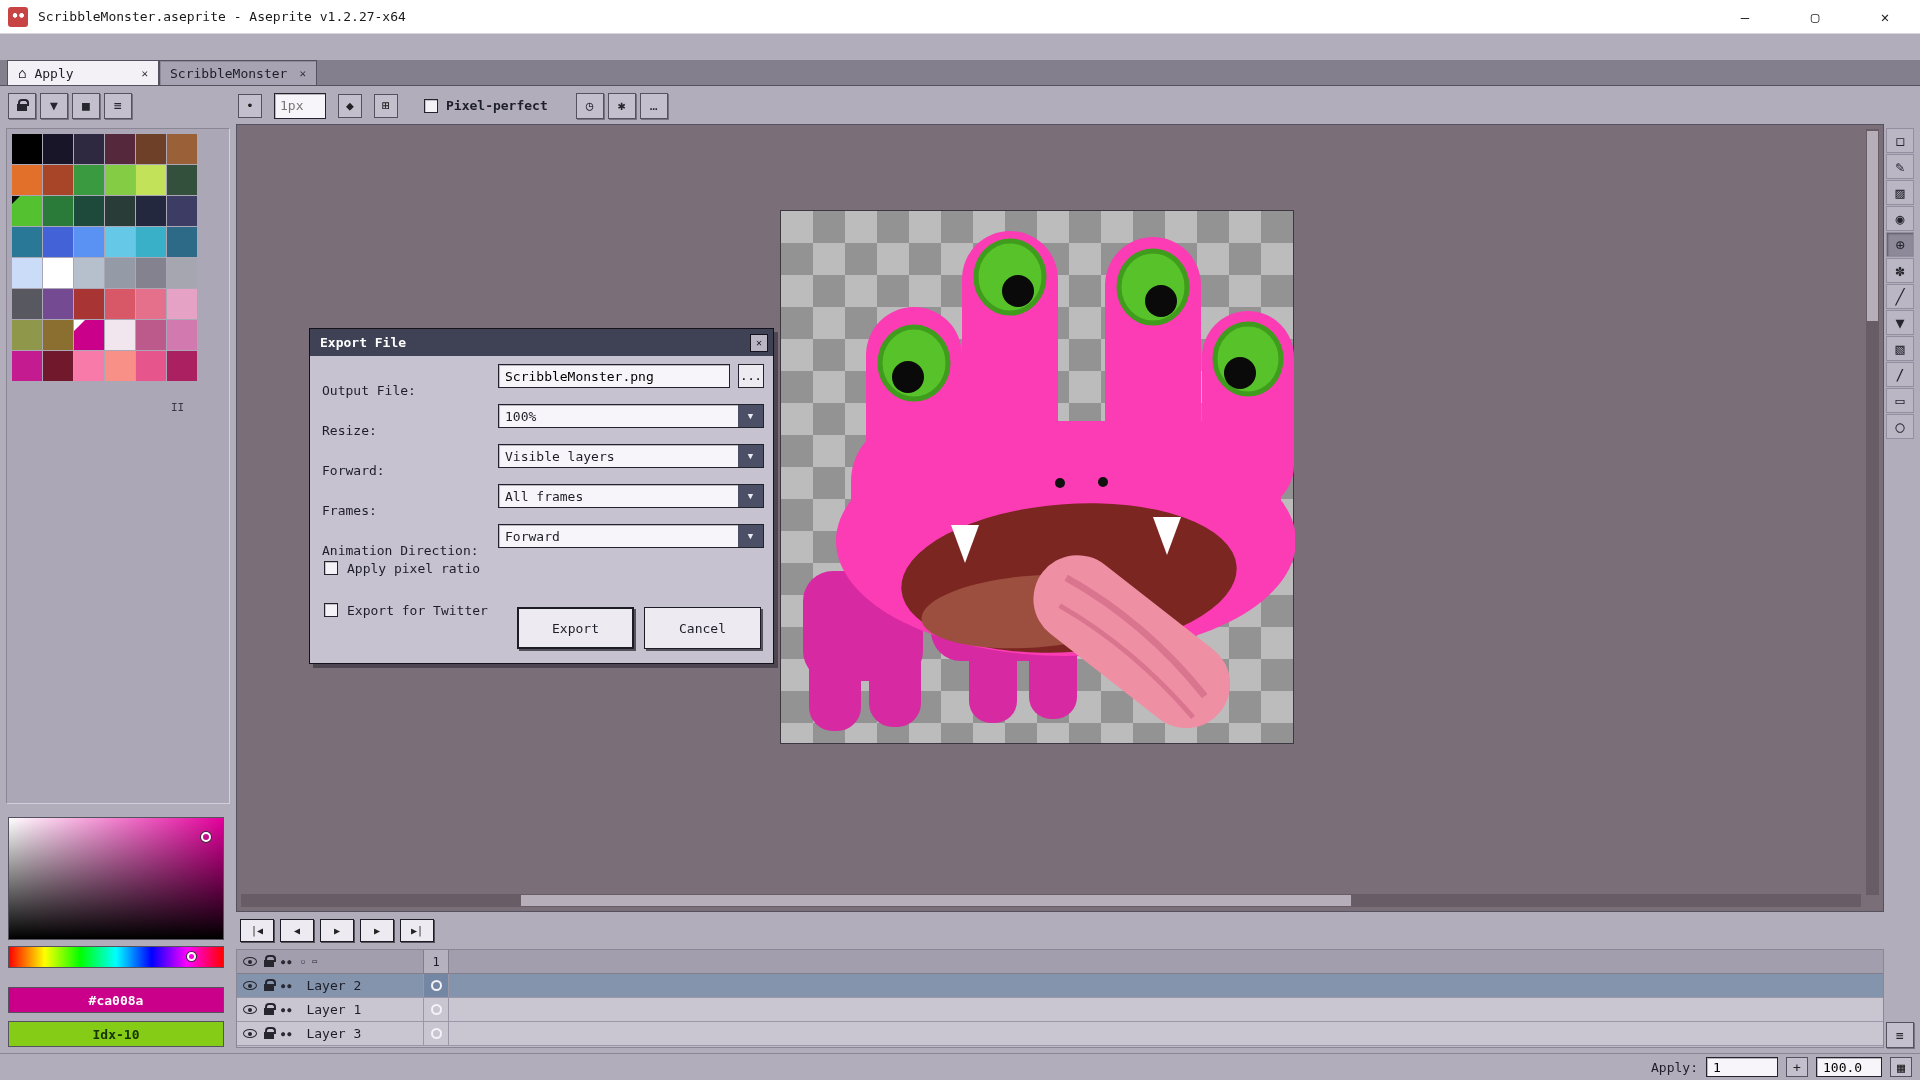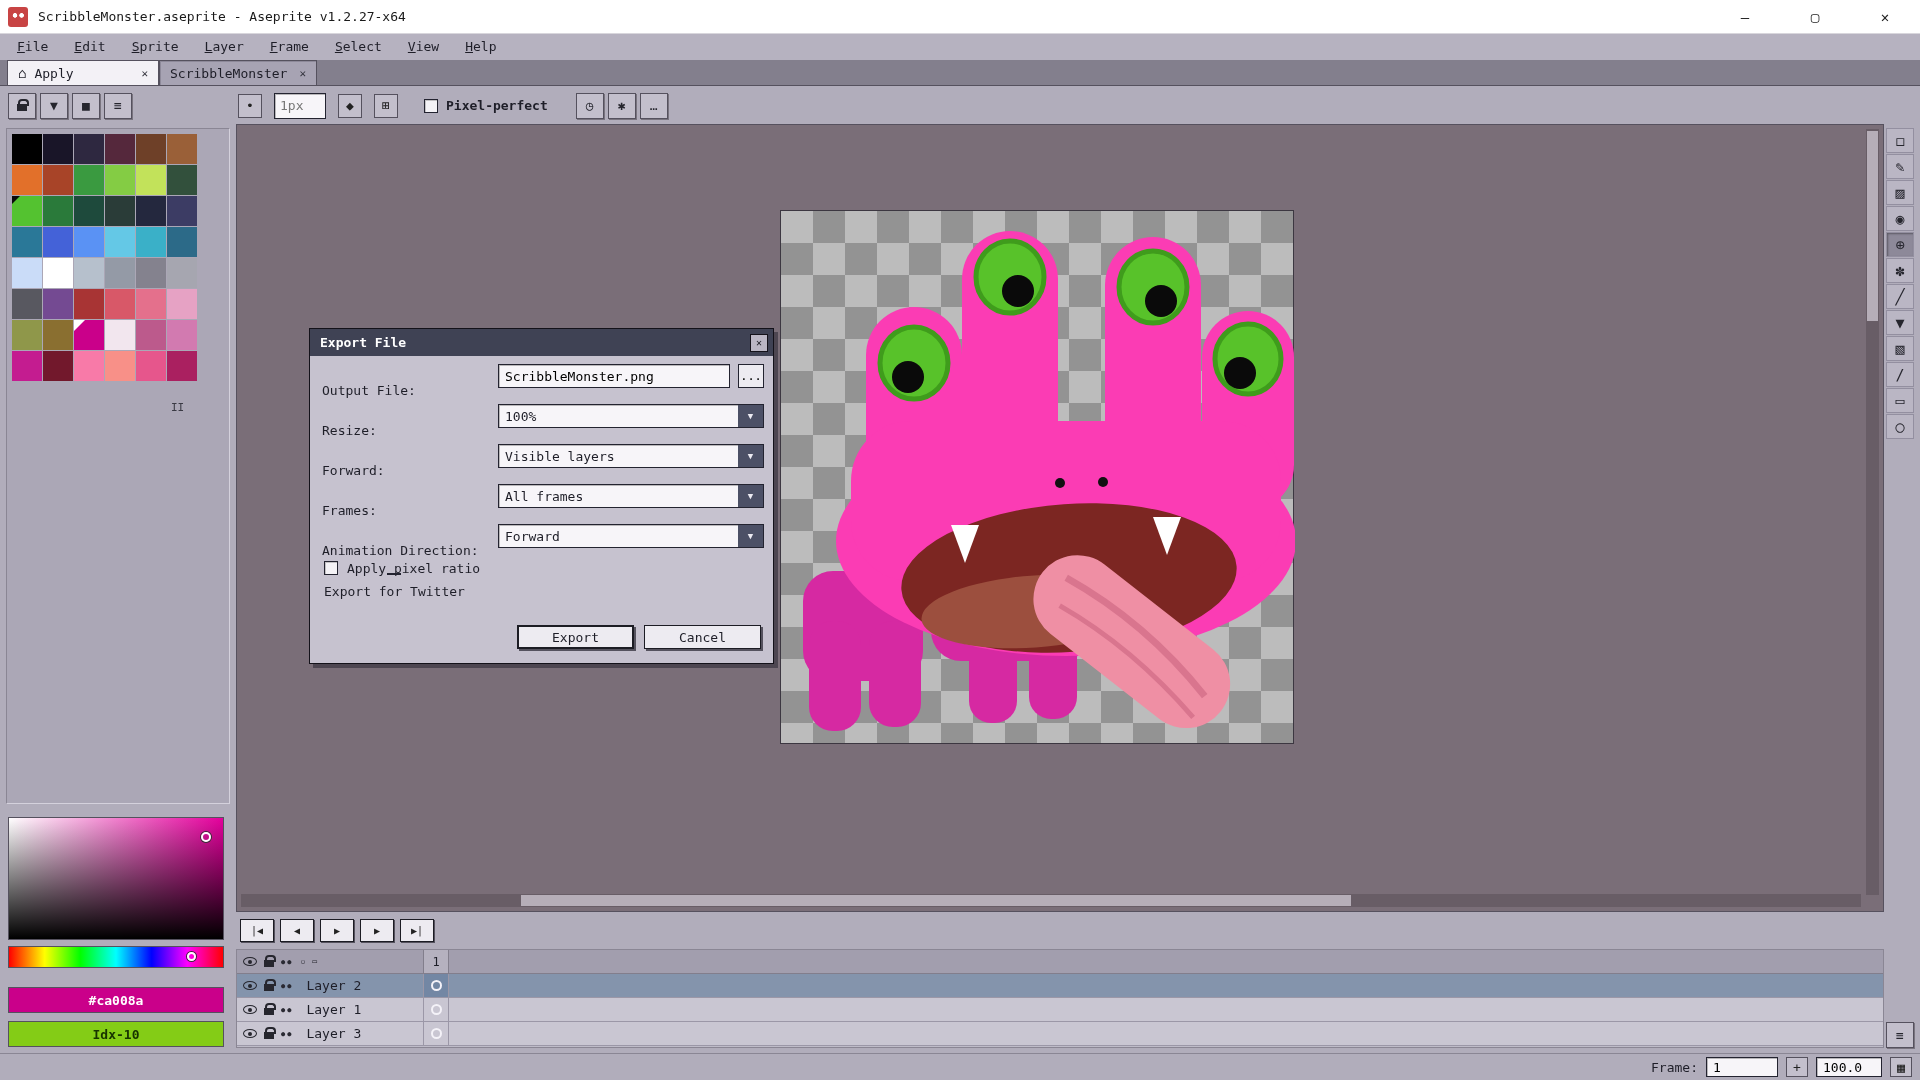--- a/index.html
+++ b/index.html
@@ -167,50 +167,40 @@
     font-family:inherit; font-size:13px; padding:0 6px; }
   .dlg-browse { position:absolute; left:428px; top:1px; width:26px; height:24px;
     background:#edebf1; border:1px solid #232330; font-family:inherit; font-size:12px; }
   .select { position:absolute; left:188px; top:1px; width:266px; height:24px;
     background:#f7f5f9; border:1px solid #232330; display:flex; align-items:center;
     padding-left:6px; box-shadow:inset 1px 1px 0 rgba(0,0,0,.25); }
   .sel-arrow { margin-left:auto; width:25px; height:22px; background:#4c5066; color:#eceaf2;
     font-size:9px; display:flex; align-items:center; justify-content:center; }
   .dlg-check-row { position:absolute; left:14px; display:flex; align-items:center; gap:9px; height:18px; }
   .dlg-buttons { position:absolute; right:12px; bottom:14px; display:flex; gap:10px; }
-  .dlg-btn { width:117px; height:24px; background:#edebf1; border:1px solid #1c1c24;
+  .dlg-btn { width:117px; height:42px; background:#edebf1; border:1px solid #1c1c24;
     box-shadow:2px 2px 0 #55525e; display:flex; align-items:center; justify-content:center; }
   .dlg-btn.primary { border-width:2px; }
   .dlg-btn::first-letter { text-decoration:underline; }
 </style>
 </head>
 <body>
 
 <div id="root">
 
   <div id="titlebar">
     <div id="app-icon"></div>
     <span id="title-text">ScribbleMonster.aseprite - Aseprite v1.2.27-x64</span>
     <div id="win-controls">
       <div class="win-btn">—</div>
       <div class="win-btn">▢</div>
       <div class="win-btn">✕</div>
     </div>
   </div>
 
-  <div id="menu-bar">
-      <span class="menu-item">File</span>
-      <span class="menu-item">Edit</span>
-      <span class="menu-item">Sprite</span>
-      <span class="menu-item">Layer</span>
-      <span class="menu-item">Frame</span>
-      <span class="menu-item">Select</span>
-      <span class="menu-item">View</span>
-      <span class="menu-item">Help</span>
-    </div>
 
   <div id="tabstrip">
     <div class="tab home">
       <span class="tab-icon">⌂</span>
       <span>Apply</span>
       <span class="tab-close">✕</span>
     </div>
     <div class="tab doc">
       <span>ScribbleMonster</span>
       <span class="tab-close">✕</span>
@@ -422,21 +412,21 @@
           <span class="layer-name">Layer 3</span>
           <span class="cel-cell">
             <span class="cel-ring"></span>
           </span>
         </div>
       </div>
   </div>
 
   <div id="statusbar">
     <div class="sb-right">
-      <span>Frame:</span>
+      <span>Apply:</span>
       <input class="sb-input" style="width: 72px;" value="1">
       <div class="tiny-btn" style="width:22px;height:20px;">+</div>
       <input class="sb-input" style="width: 66px;" value="100.0">
       <div class="tiny-btn" style="width:22px;height:20px;">▦</div>
     </div>
   </div>
 
   <div id="export-dialog">
     <div class="dlg-title">
       <span>Export File</span>
@@ -472,21 +462,21 @@
       <span class="dlg-label">Animation Direction:</span>
       <div class="select">
         <span>Forward</span>
         <span class="sel-arrow">▼</span>
       </div>
     </div>
     <div class="dlg-check-row" style="top:230px;">
       <div class="checkbox"></div>
       <span>Apply pixel ratio</span>
     </div>
-    <div class="dlg-check-row" style="top:244px;flex-direction:column;">
+    <div class="dlg-check-row" style="top:272px;">
       <div class="checkbox"></div>
       <span>Export for Twitter</span>
     </div>
     <div class="dlg-buttons">
       <div class="dlg-btn primary">Export</div>
       <div class="dlg-btn">Cancel</div>
     </div>
   </div>
 
 </div>

